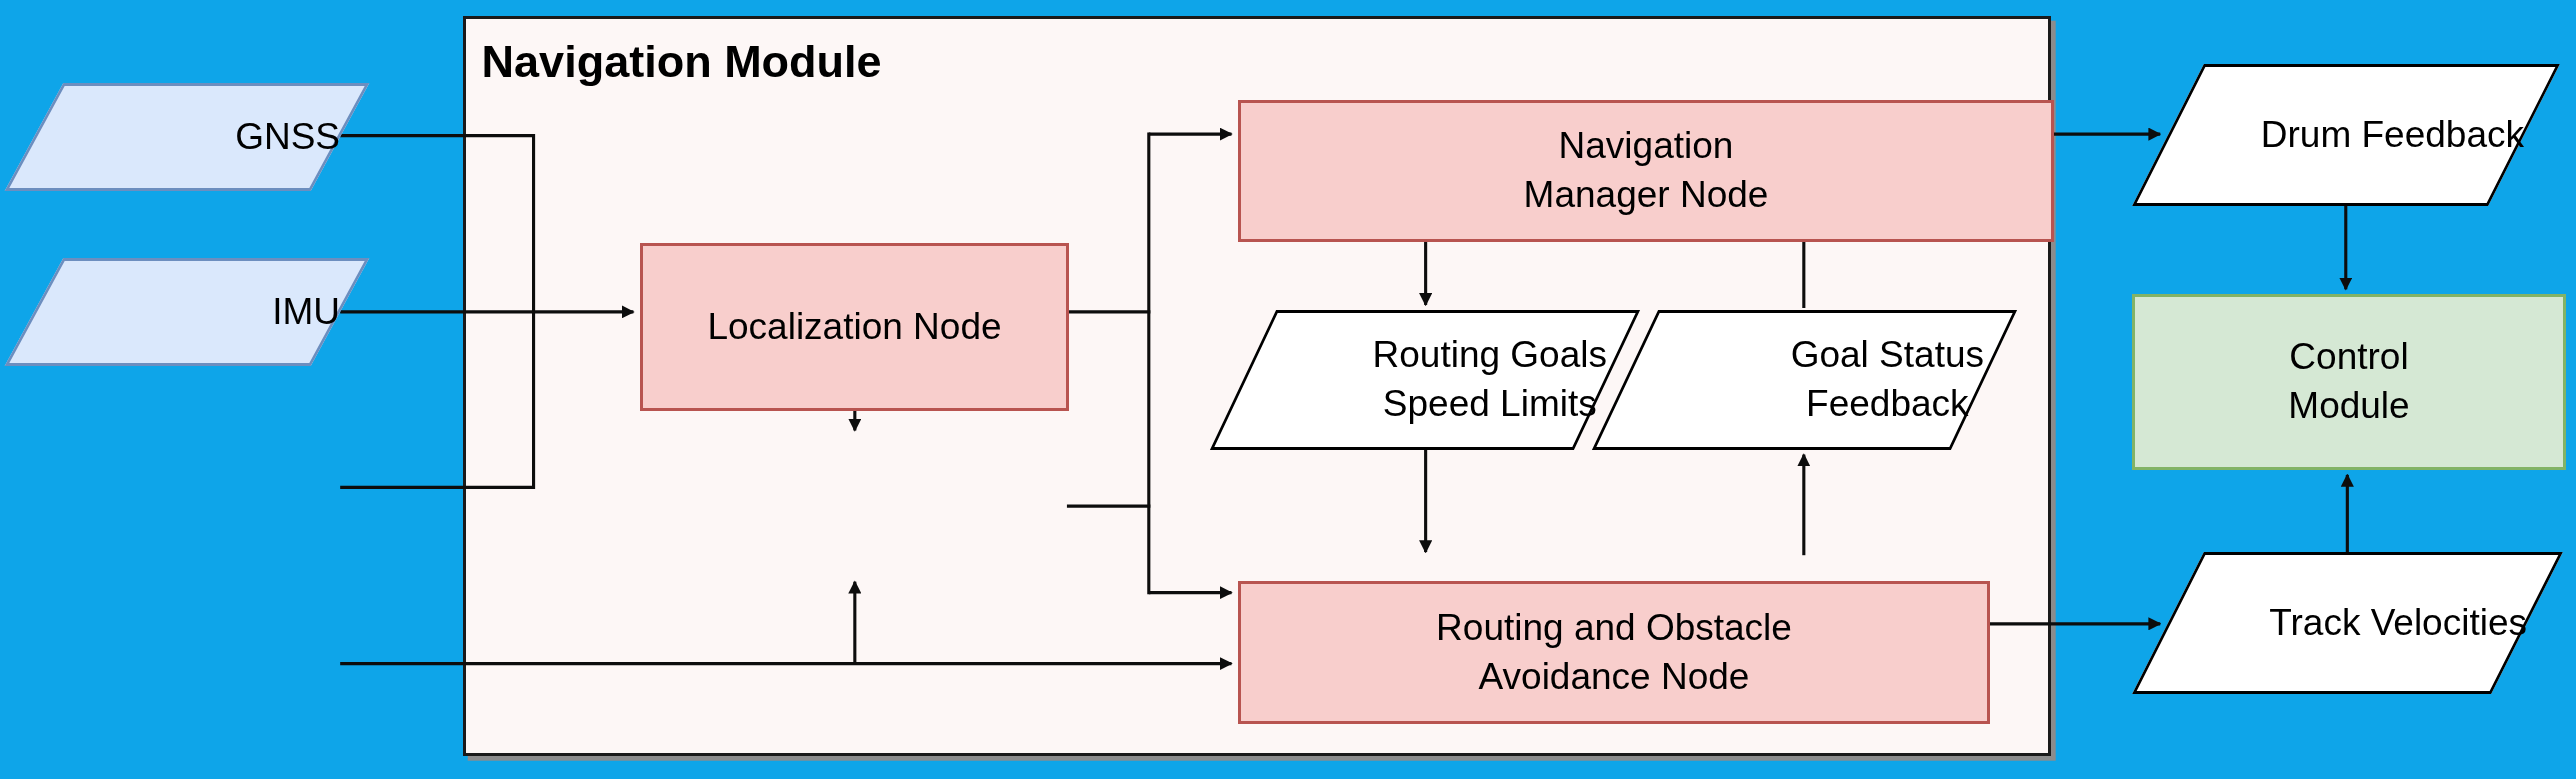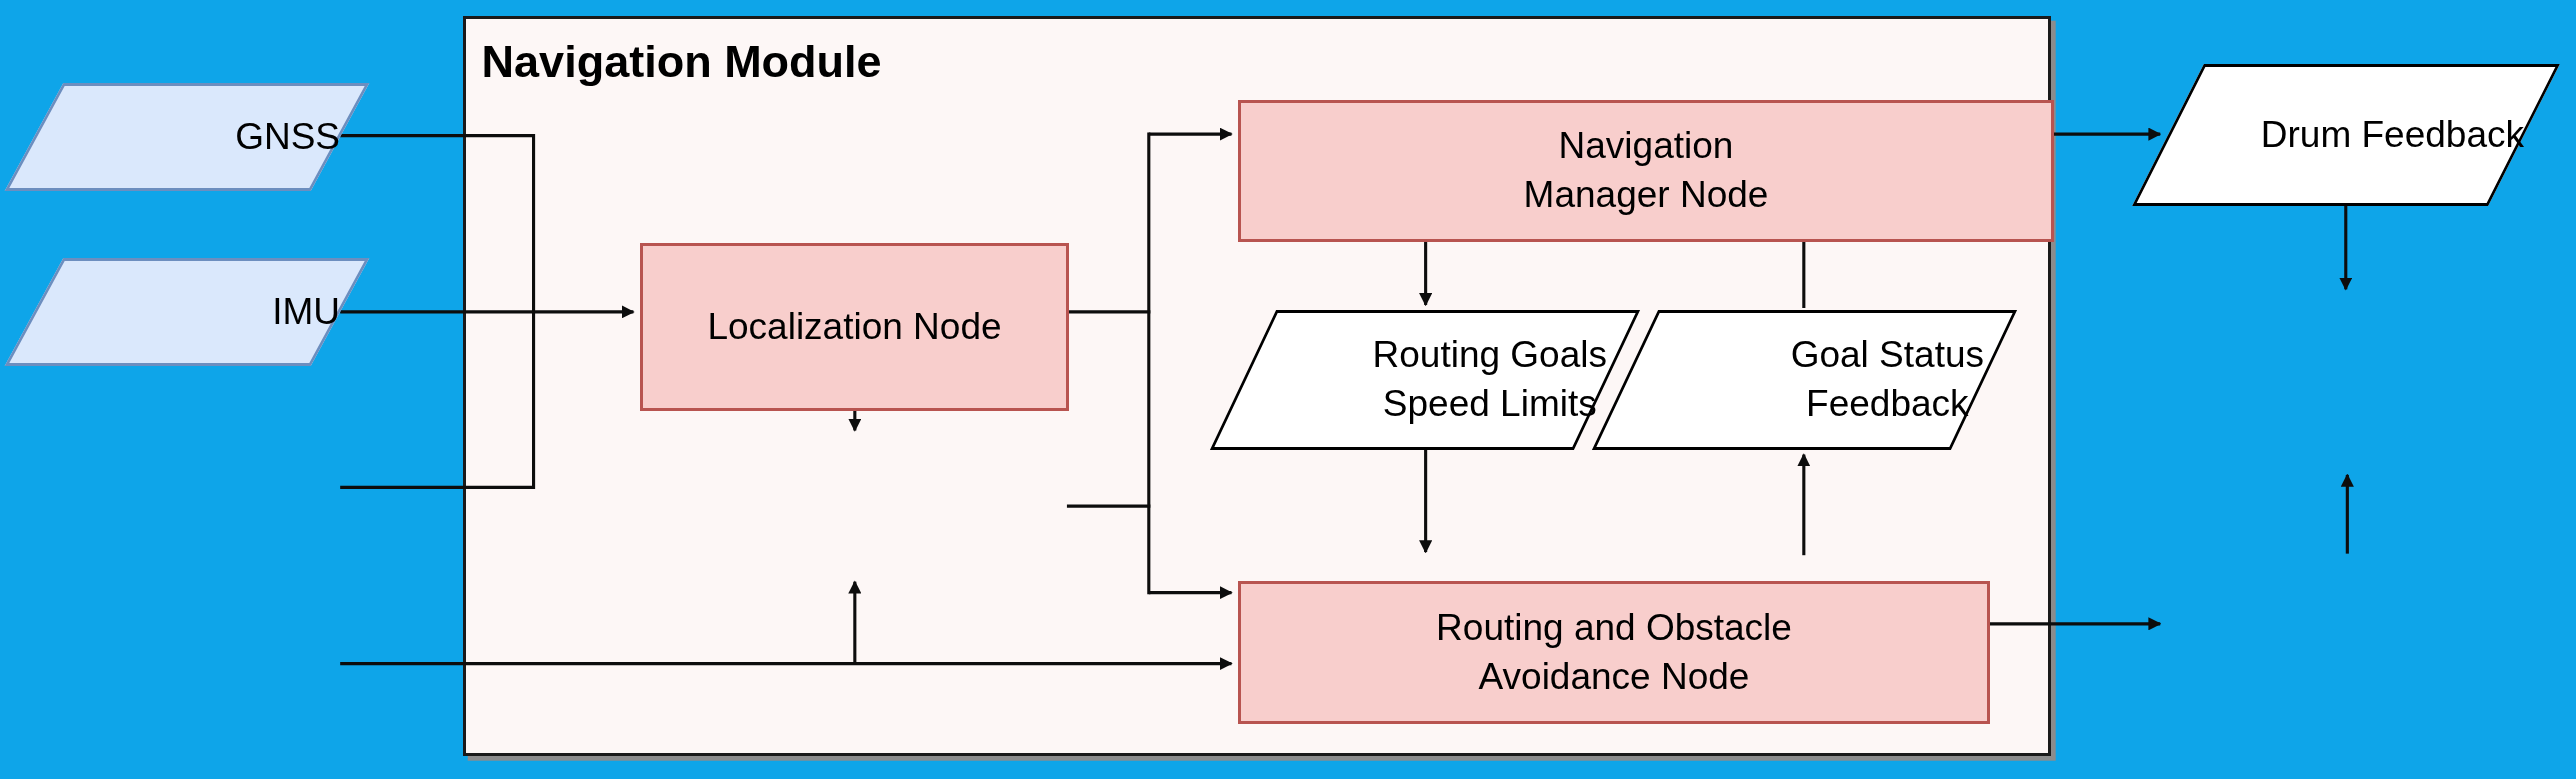--- a/index.html
+++ b/index.html
@@ -112,15 +112,21 @@
   <div class="pgram io" style="left:1243px;top:310px;width:364px;height:140px;">
     <div class="bg"></div>
     <span class="lbl">Routing Goals
 Speed Limits</span>
   </div>
 
   <div class="pgram out" style="left:2168px;top:64px;width:356px;height:142px;">
     <div class="bg"></div>
     <span class="lbl">Drum Feedback</span>
   </div>
+  <div class="rnode green" style="left:2132px;top:294px;width:434px;height:176px;">Control
+Module</div>
+  <div class="pgram out" style="left:2168px;top:552px;width:359px;height:142px;">
+    <div class="bg"></div>
+    <span class="lbl">Track Velocities</span>
+  </div>
 
 </div>
 
 
 </body></html>

